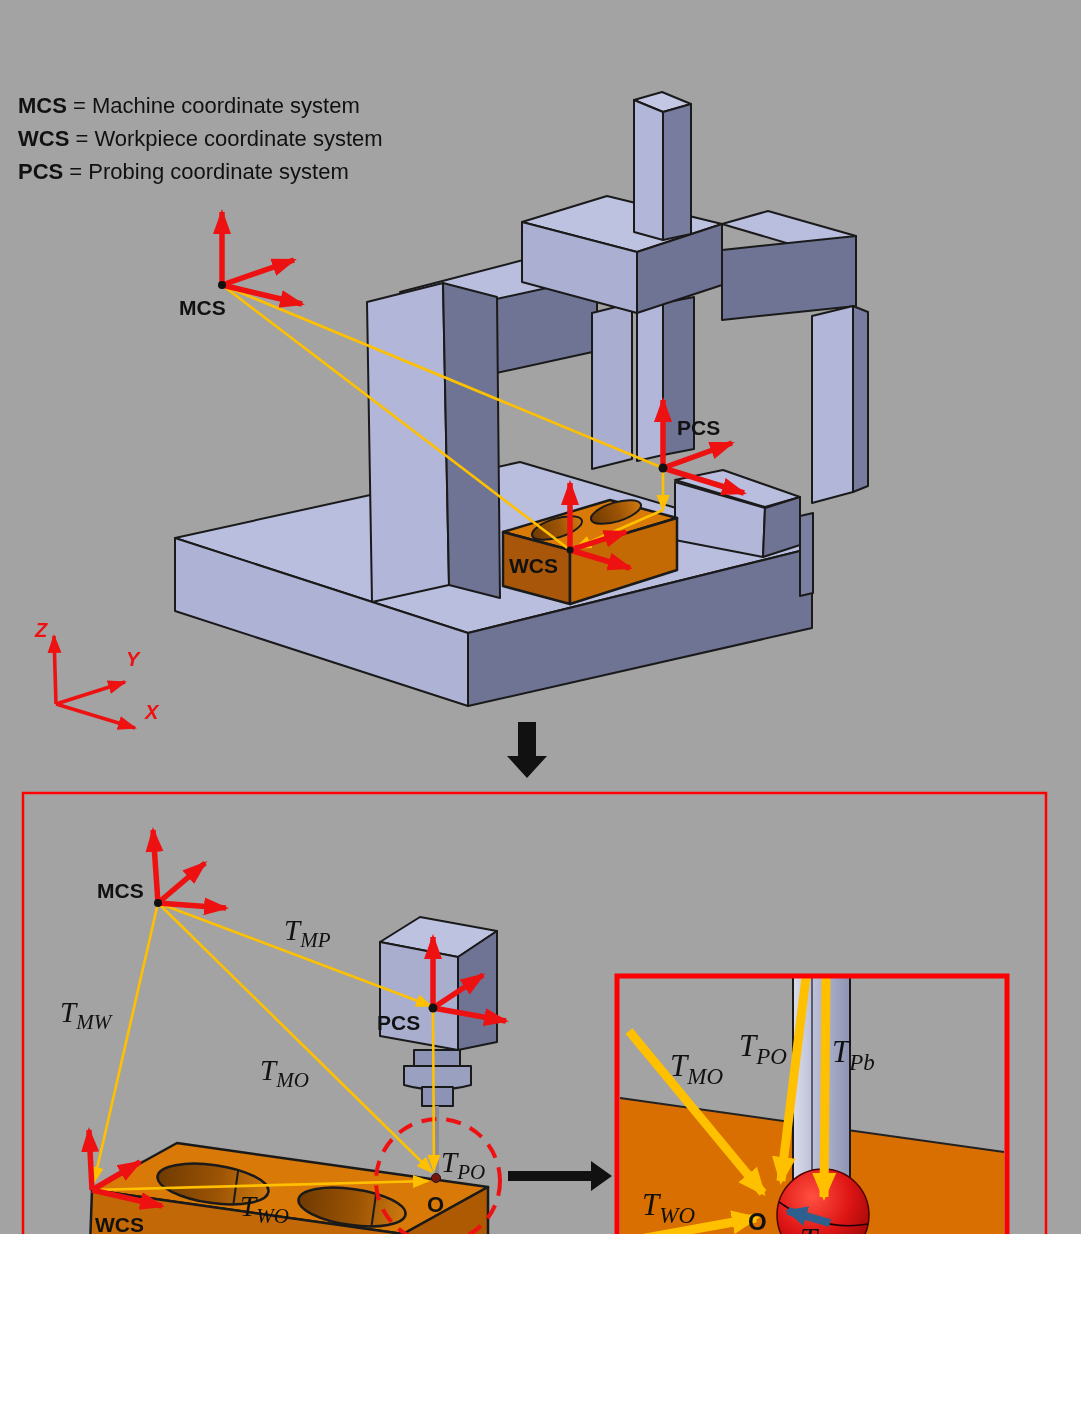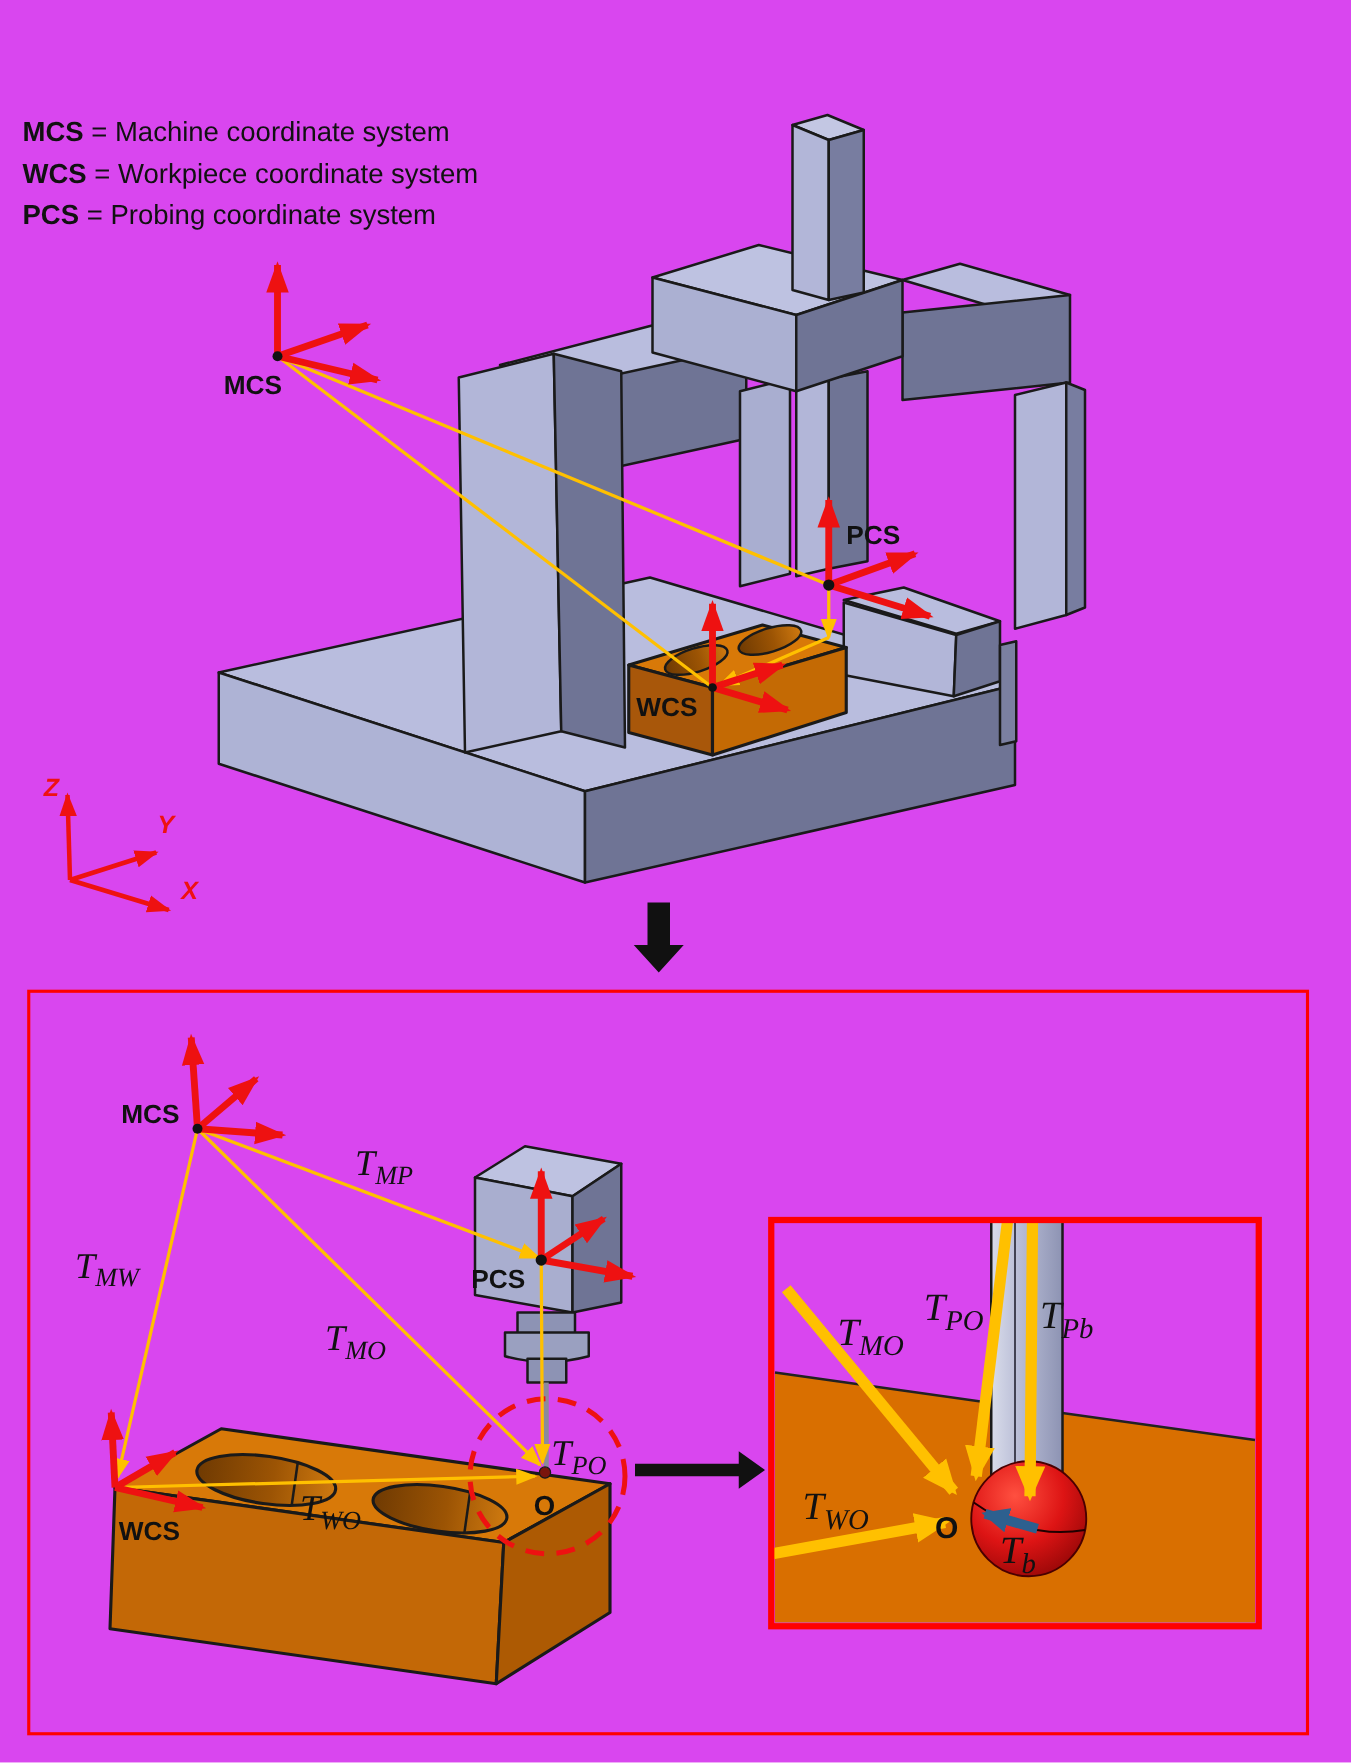--- a/index.html
+++ b/index.html
@@ -1,16 +1,16 @@
 <!DOCTYPE html>
 <html><head>
 <meta charset="utf-8">
 <style>
   html,body{margin:0;padding:0;background:#ffffff;}
-  .page{position:relative;width:1081px;height:1410px;background:#d946ef;overflow:hidden;
+  .page{position:relative;width:1081px;height:1234px;background:#a3a3a3;overflow:hidden;
         font-family:"Liberation Sans", sans-serif;}
   svg{position:absolute;left:0;top:0;}
   text{user-select:none;}
   .legend-line{font-size:22px;fill:#111;}
   .legend-line .b{font-weight:bold;}
   .cslabel{font-size:21px;font-weight:bold;fill:#111;}
   .axlabel{font-size:20px;font-weight:bold;font-style:italic;fill:#ee1111;}
   .tlabel{font-family:"Liberation Serif", serif;font-style:italic;font-size:29px;fill:#111;}
   .tlabel .sub{font-size:21px;}
   .tlabel-lg{font-family:"Liberation Serif", serif;font-style:italic;font-size:31px;fill:#111;}

